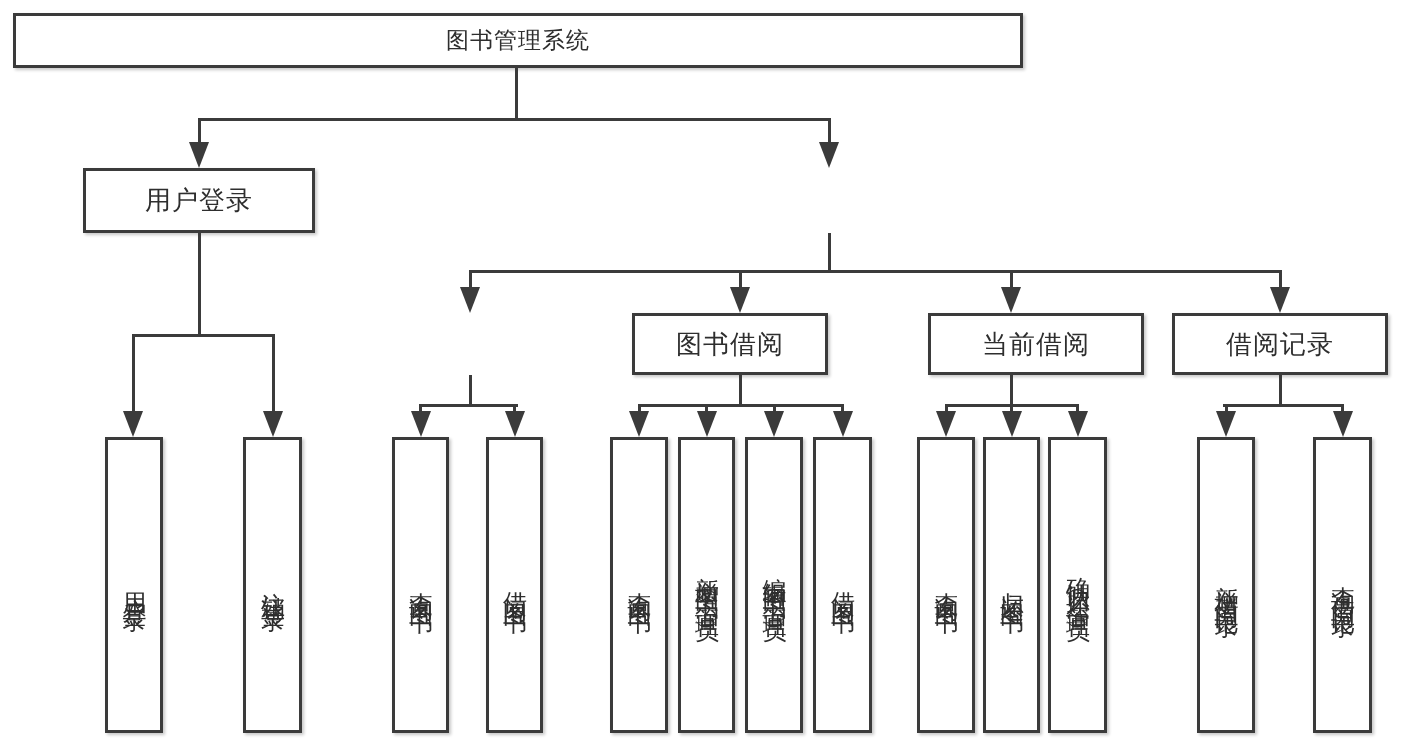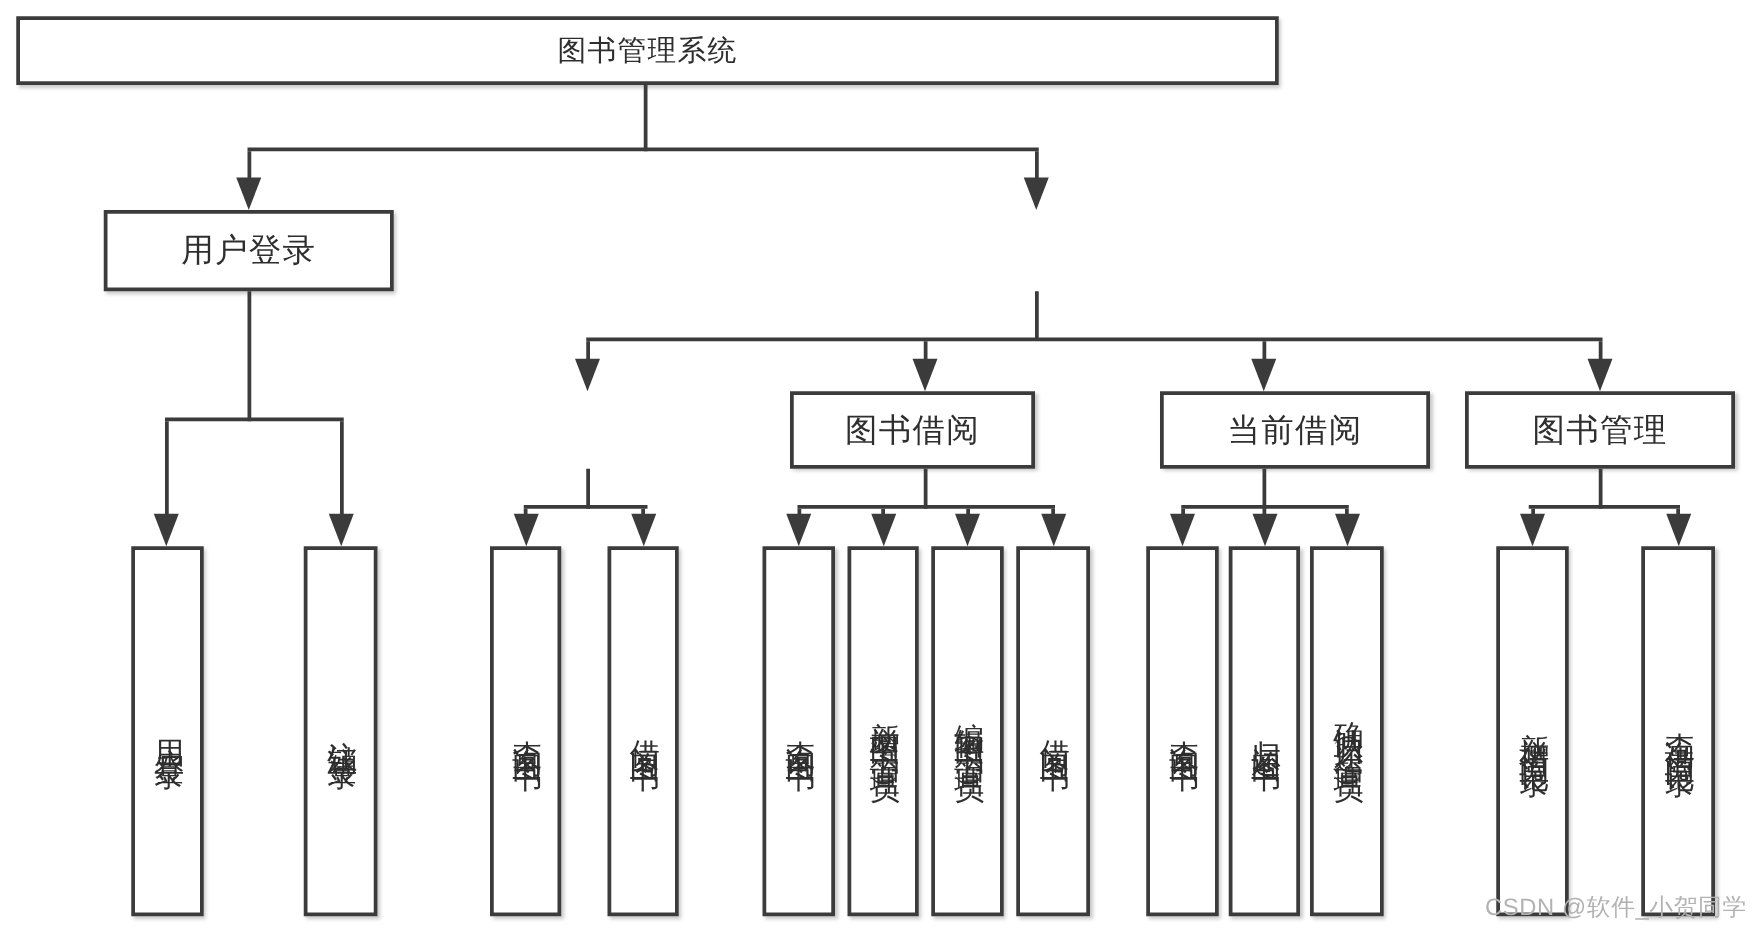--- a/index.html
+++ b/index.html
@@ -78,21 +78,21 @@
   <div class="vline" style="left:1278.5px;top:273px;width:3px;height:16px;"></div>
   <div class="arrow" style="left:1270px;top:287px;"></div>
 
   <div class="box" style="left:632px;top:313px;width:196px;height:62px;">
     <span class="hlabel">图书借阅</span>
   </div>
   <div class="box" style="left:903px;top:313px;width:216px;height:62px;margin-left:25px;">
     <span class="hlabel">当前借阅</span>
   </div>
   <div class="box" style="left:1172px;top:313px;width:216px;height:62px;">
-    <span class="hlabel">图书管理</span>
+    <span class="hlabel">借阅记录</span>
   </div>
 
   <div class="vline" style="left:468.5px;top:375px;width:3px;height:32px;"></div>
   <div class="hline" style="left:418.5px;top:404px;width:99px;height:3px;"></div>
   <div class="vline" style="left:738.5px;top:375px;width:3px;height:32px;"></div>
   <div class="hline" style="left:637.5px;top:404px;width:206px;height:3px;"></div>
   <div class="vline" style="left:1009.5px;top:375px;width:3px;height:32px;"></div>
   <div class="hline" style="left:944.5px;top:404px;width:134px;height:3px;"></div>
   <div class="vline" style="left:1278.5px;top:375px;width:3px;height:32px;"></div>
   <div class="hline" style="left:1222.5px;top:404px;width:121px;height:3px;"></div>
@@ -153,15 +153,14 @@
   <div class="box" style="left:1048px;top:437px;width:59px;height:296px;">
     <span class="vtext">确认归还（管理员）</span>
   </div>
   <div class="box" style="left:1197px;top:437px;width:58px;height:296px;">
     <span class="vtext">新增借阅记录</span>
   </div>
   <div class="box" style="left:1313px;top:437px;width:59px;height:296px;">
     <span class="vtext">查询借阅记录</span>
   </div>
 
-  <div class="watermark">CSDN @软件_小贺同学</div>
 
 </div>
 
 </body></html>

